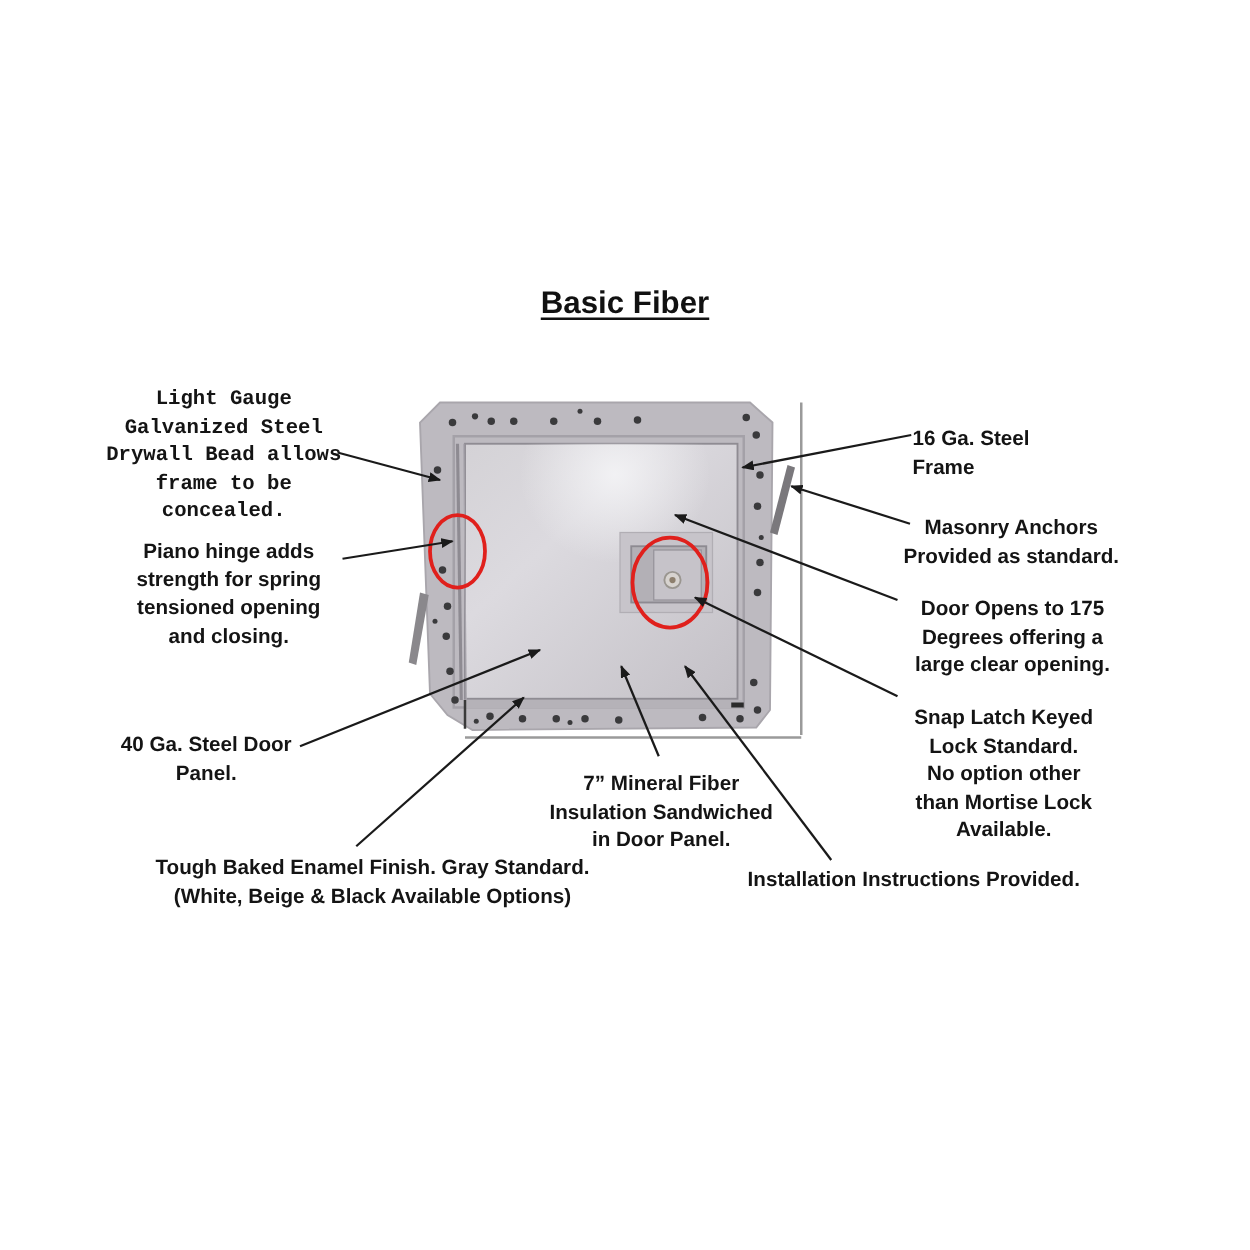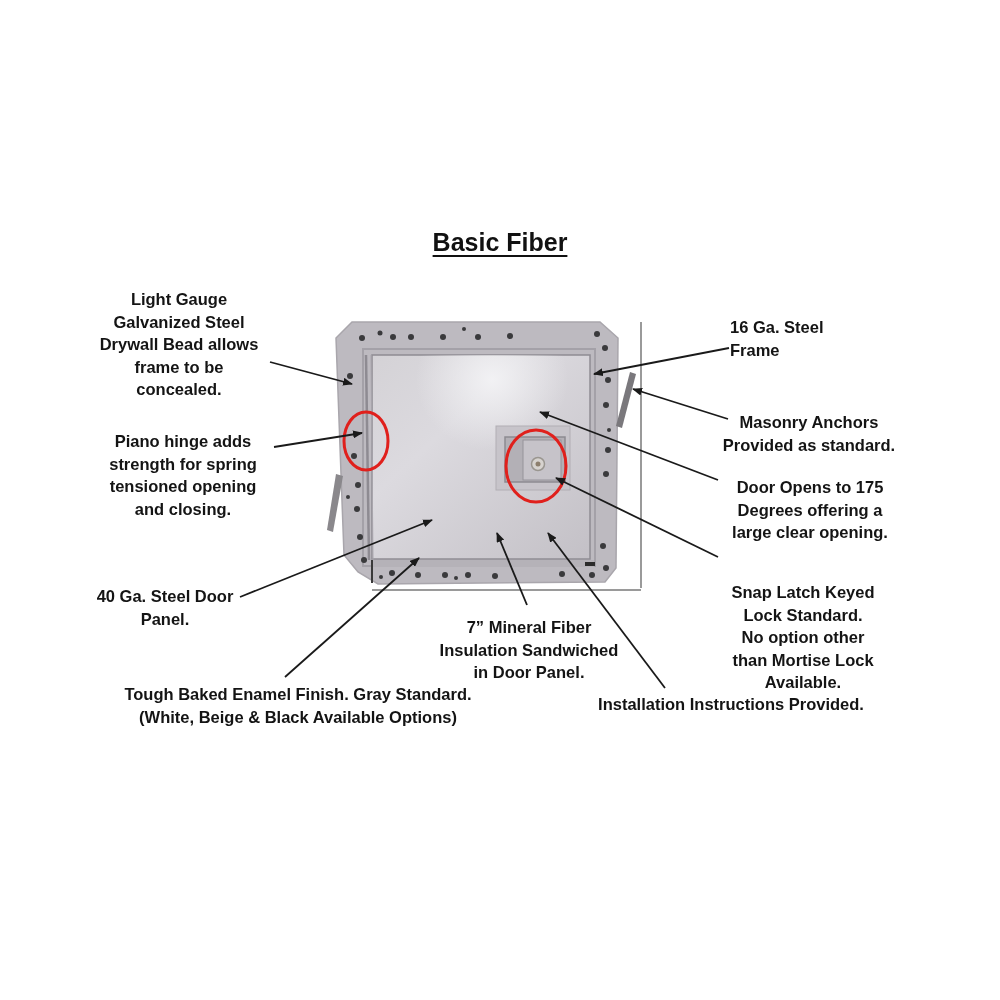--- a/index.html
+++ b/index.html
@@ -118,37 +118,37 @@
     <line x1="728" y1="419" x2="633" y2="389" marker-end="url(#ah)"></line>
     <line x1="718" y1="480" x2="540" y2="412" marker-end="url(#ah)"></line>
     <line x1="718" y1="557" x2="556" y2="478" marker-end="url(#ah)"></line>
     <line x1="240" y1="597" x2="432" y2="520" marker-end="url(#ah)"></line>
     <line x1="285" y1="677" x2="419" y2="558" marker-end="url(#ah)"></line>
     <line x1="527" y1="605" x2="497" y2="533" marker-end="url(#ah)"></line>
     <line x1="665" y1="688" x2="548" y2="533" marker-end="url(#ah)"></line>
   </g>
 </svg>
 
-<div class="label" style="left:84px; top:288px; width:190px;">Light Gauge
+<div class="label" style="left:84px; top:308px; width:190px;font-family:Liberation Mono, monospace;">Light Gauge
 Galvanized Steel
 Drywall Bead allows
 frame to be
 concealed.</div>
 <div class="label" style="left:88px; top:430px; width:190px;">Piano hinge adds
 strength for spring
 tensioned opening
 and closing.</div>
-<div class="label left" style="left:730px; top:316px; width:160px;">16 Ga. Steel
+<div class="label left" style="left:730px; top:340px; width:160px;">16 Ga. Steel
 Frame</div>
 <div class="label" style="left:700px; top:411px; width:218px;text-align:center;">Masonry Anchors
 Provided as standard.</div>
 <div class="label" style="left:712px; top:476px; width:196px;">Door Opens to 175
 Degrees offering a
 large clear opening.</div>
-<div class="label" style="left:712px; top:581px; width:182px;">Snap Latch Keyed
+<div class="label" style="left:712px; top:563px; width:182px;">Snap Latch Keyed
 Lock Standard.
 No option other
 than Mortise Lock
 Available.</div>
 <div class="label" style="left:80px; top:585px; width:170px;">40 Ga. Steel Door
 Panel.</div>
 <div class="label" style="left:418px; top:616px; width:222px;">7” Mineral Fiber
 Insulation Sandwiched
 in Door Panel.</div>
 <div class="label" style="left:86px; top:683px; width:424px;">Tough Baked Enamel Finish.  Gray Standard.

